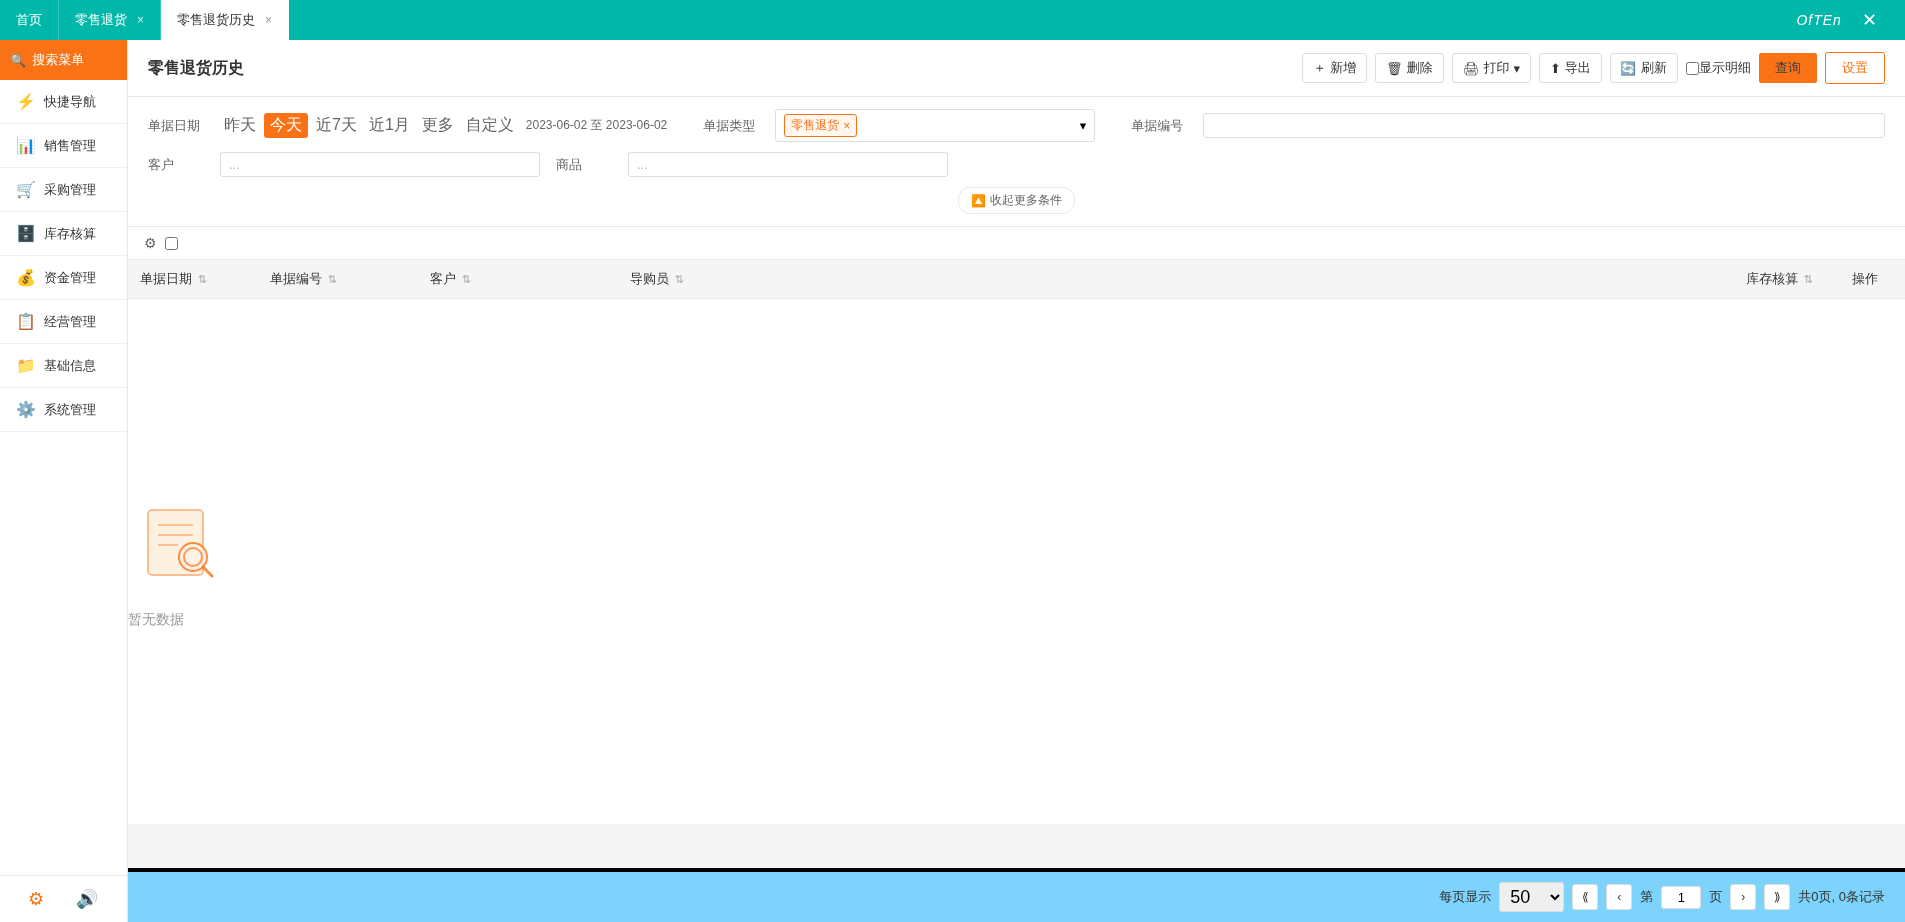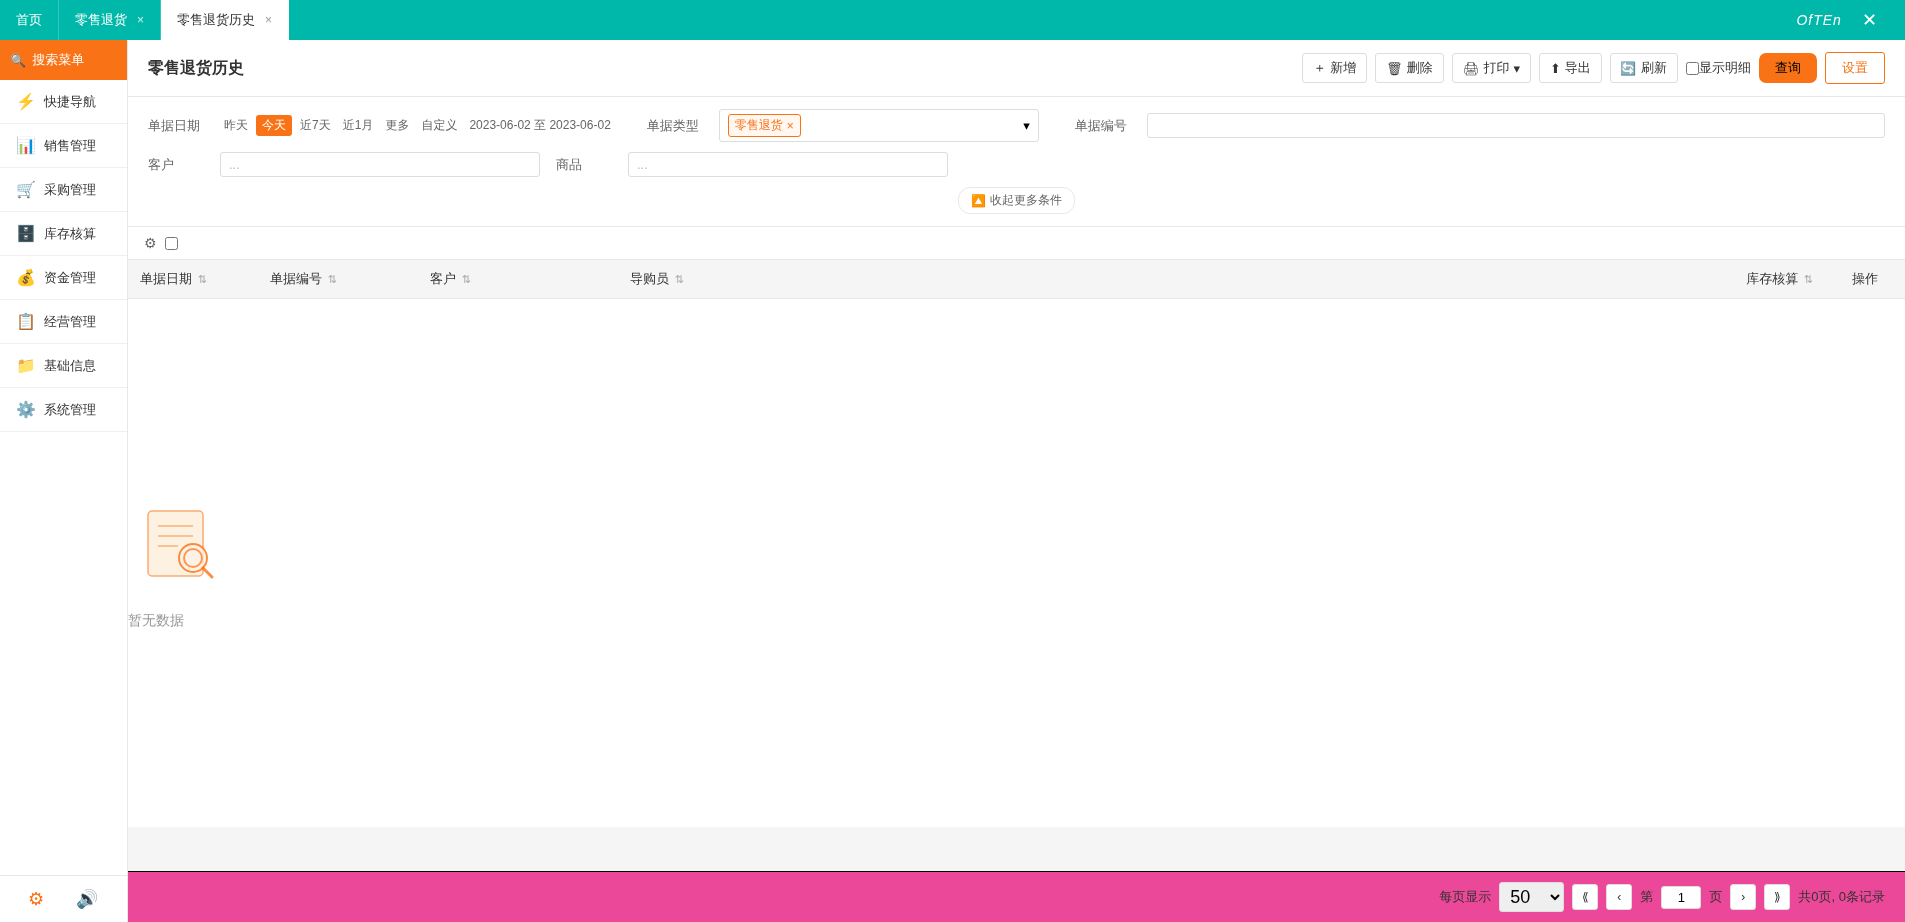--- a/index.html
+++ b/index.html
@@ -150,24 +150,24 @@
       padding: 5px 10px;
       border: 1px solid #ddd;
       background: #fff;
       border-radius: 3px;
       font-size: 13px;
       color: #333;
       cursor: pointer;
     }
     .btn-query {
       background: #f97316;
-      color: #000000;
+      color: #404040;
       border: none;
       padding: 6px 16px;
-      border-radius: 7px;
+      border-radius: 2px;
       font-size: 13px;
       cursor: pointer;
     }
     .btn-setting {
       background: #fff;
       color: #f97316;
       border: 1px solid #f97316;
       padding: 6px 16px;
       border-radius: 3px;
       font-size: 13px;
@@ -199,21 +199,21 @@
       color: #666;
       white-space: nowrap;
       min-width: 56px;
     }
     .date-shortcuts {
       display: flex;
       align-items: center;
       gap: 4px;
     }
     .date-shortcut {
-      font-size: 12px;
+      font-size: 16px;
       color: #666;
       cursor: pointer;
       padding: 2px 4px;
     }
     .date-shortcut.active {
       background: #f97316;
       color: #fff;
       border-radius: 3px;
       padding: 2px 6px;
     }
@@ -344,22 +344,22 @@
       font-size: 14px;
       color: #999;
     }
 
     
     .pagination-bar {
       display: flex;
       align-items: center;
       justify-content: flex-end;
       padding: 10px 20px;
-      border-top: 1px solid #000000;
-      background: #ec4899;
+      border-top: 4px solid #000000;
+      background: #7dd3fc;
       gap: 8px;
       font-size: 13px;
       color: #333;
       flex-shrink: 0;
       margin-top: 44px;
     }
     .pagination-select {
       border: 1px solid #ddd;
       border-radius: 3px;
       padding: 3px 6px;

